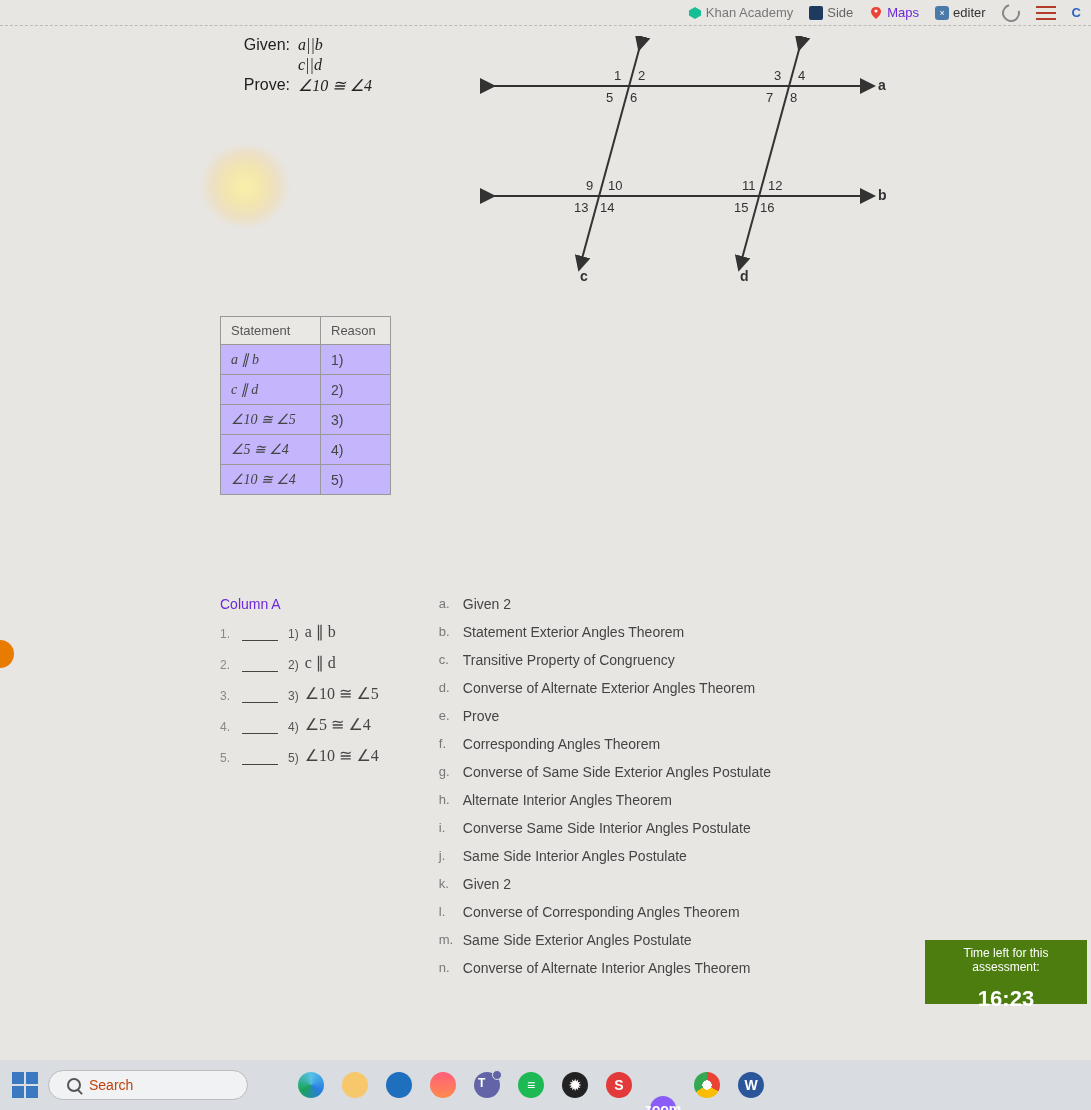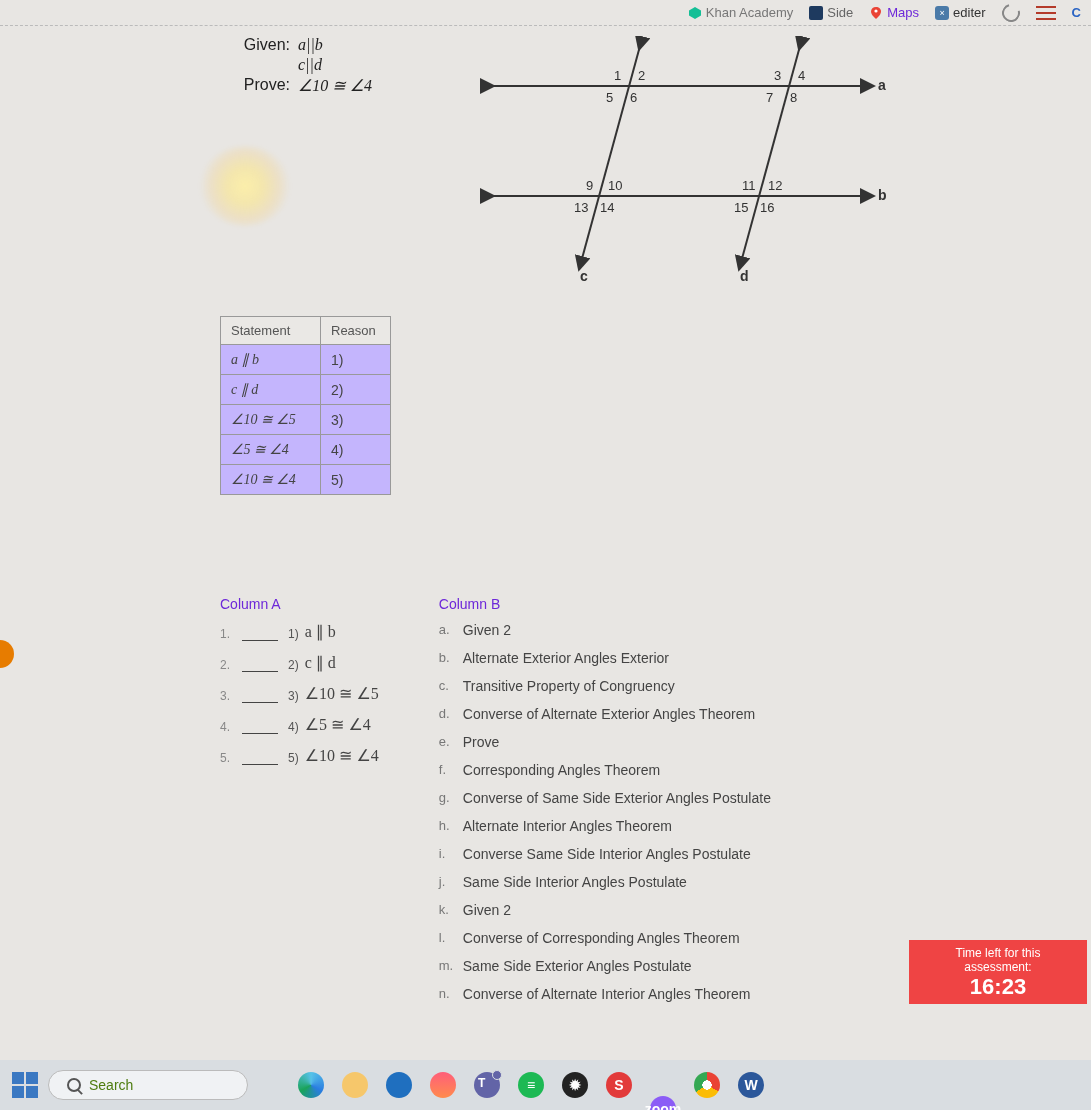--- a/index.html
+++ b/index.html
@@ -69,38 +69,38 @@
     .colB .let { width:16px; color:#777; font-size:13px; }
 
     
     .side-tab {
       position:absolute; left:0; top:640px; width:14px; height:28px;
       background:#e77c00; border-radius:0 14px 14px 0;
     }
 
     
     .timer {
-      position:absolute; right:4px; top:940px; width:178px; height:64px;
-      background:#ef4444; color:#fff; text-align:center; padding:6px 4px;
+      position:absolute; right:4px; top:940px; width:162px; height:64px;
+      background:#4d7c0f; color:#fff; text-align:center; padding:6px 4px;
       font-size:12px;
     }
-    .timer .big { font-size:22px; font-weight:bold; margin-top:0; }
+    .timer .big { font-size:22px; font-weight:bold; margin-top:12px; }
 
     
     .taskbar {
       position:absolute; left:0; bottom:0; width:100%; height:50px;
       background:#d9dde1; display:flex; align-items:center; gap:10px;
       padding:0 12px;
     }
     .start { width:26px; height:26px; display:grid; grid-template-columns:1fr 1fr; grid-template-rows:1fr 1fr; gap:2px; }
     .start div { background:#3a78c2; }
     .search-pill {
       display:flex; align-items:center; gap:8px; background:#f0f2f4;
       border:1px solid #bbb; border-radius:20px; padding:6px 18px;
-      width:200px; color:#4d7c0f; font-size:14px;
+      width:200px; color:#c2410c; font-size:14px;
     }
     .mag { width:14px; height:14px; border:2px solid #555; border-radius:50%; position:relative; }
     .mag::after { content:""; position:absolute; width:6px; height:2px; background:#555; transform:rotate(45deg); bottom:-3px; right:-4px; }
     .tb-icons { display:flex; align-items:center; gap:18px; margin-left:40px; }
     .tb-icons .ic { width:26px; height:26px; border-radius:50%; display:flex; align-items:center; justify-content:center; font-size:14px; color:#fff; font-weight:bold; }
     .ic-edge { background: conic-gradient(#57c2e8, #2a7de1, #1aa35a, #57c2e8); }
     .ic-folder { background:#f6c76b; border-radius:3px; }
     .ic-outlook { background:#1f6fbf; border-radius:3px; }
     .ic-ai { background:linear-gradient(#ff5e7a,#ff8b4d); }
     .ic-teams { background:#6264a7; border-radius:3px; position:relative; }
@@ -276,28 +276,27 @@
       </div>
       <div class="row">
         <span class="num">5.</span>
         <span class="blank"></span>
         <span class="idx">5)</span>
         <span class="expr">∠10 ≅ ∠4</span>
       </div>
     </div>
 
     <div class="colB">
-      <div class="colhead">Column B</div>
       <div class="row">
           <span class="let">a.</span>
           <span>Given 2</span>
         </div>
       <div class="row">
           <span class="let">b.</span>
-          <span>Alternate Exterior Angles Exterior</span>
+          <span>Statement Exterior Angles Theorem</span>
         </div>
       <div class="row">
           <span class="let">c.</span>
           <span>Transitive Property of Congruency</span>
         </div>
       <div class="row">
           <span class="let">d.</span>
           <span>Converse of Alternate Exterior Angles Theorem</span>
         </div>
       <div class="row">

